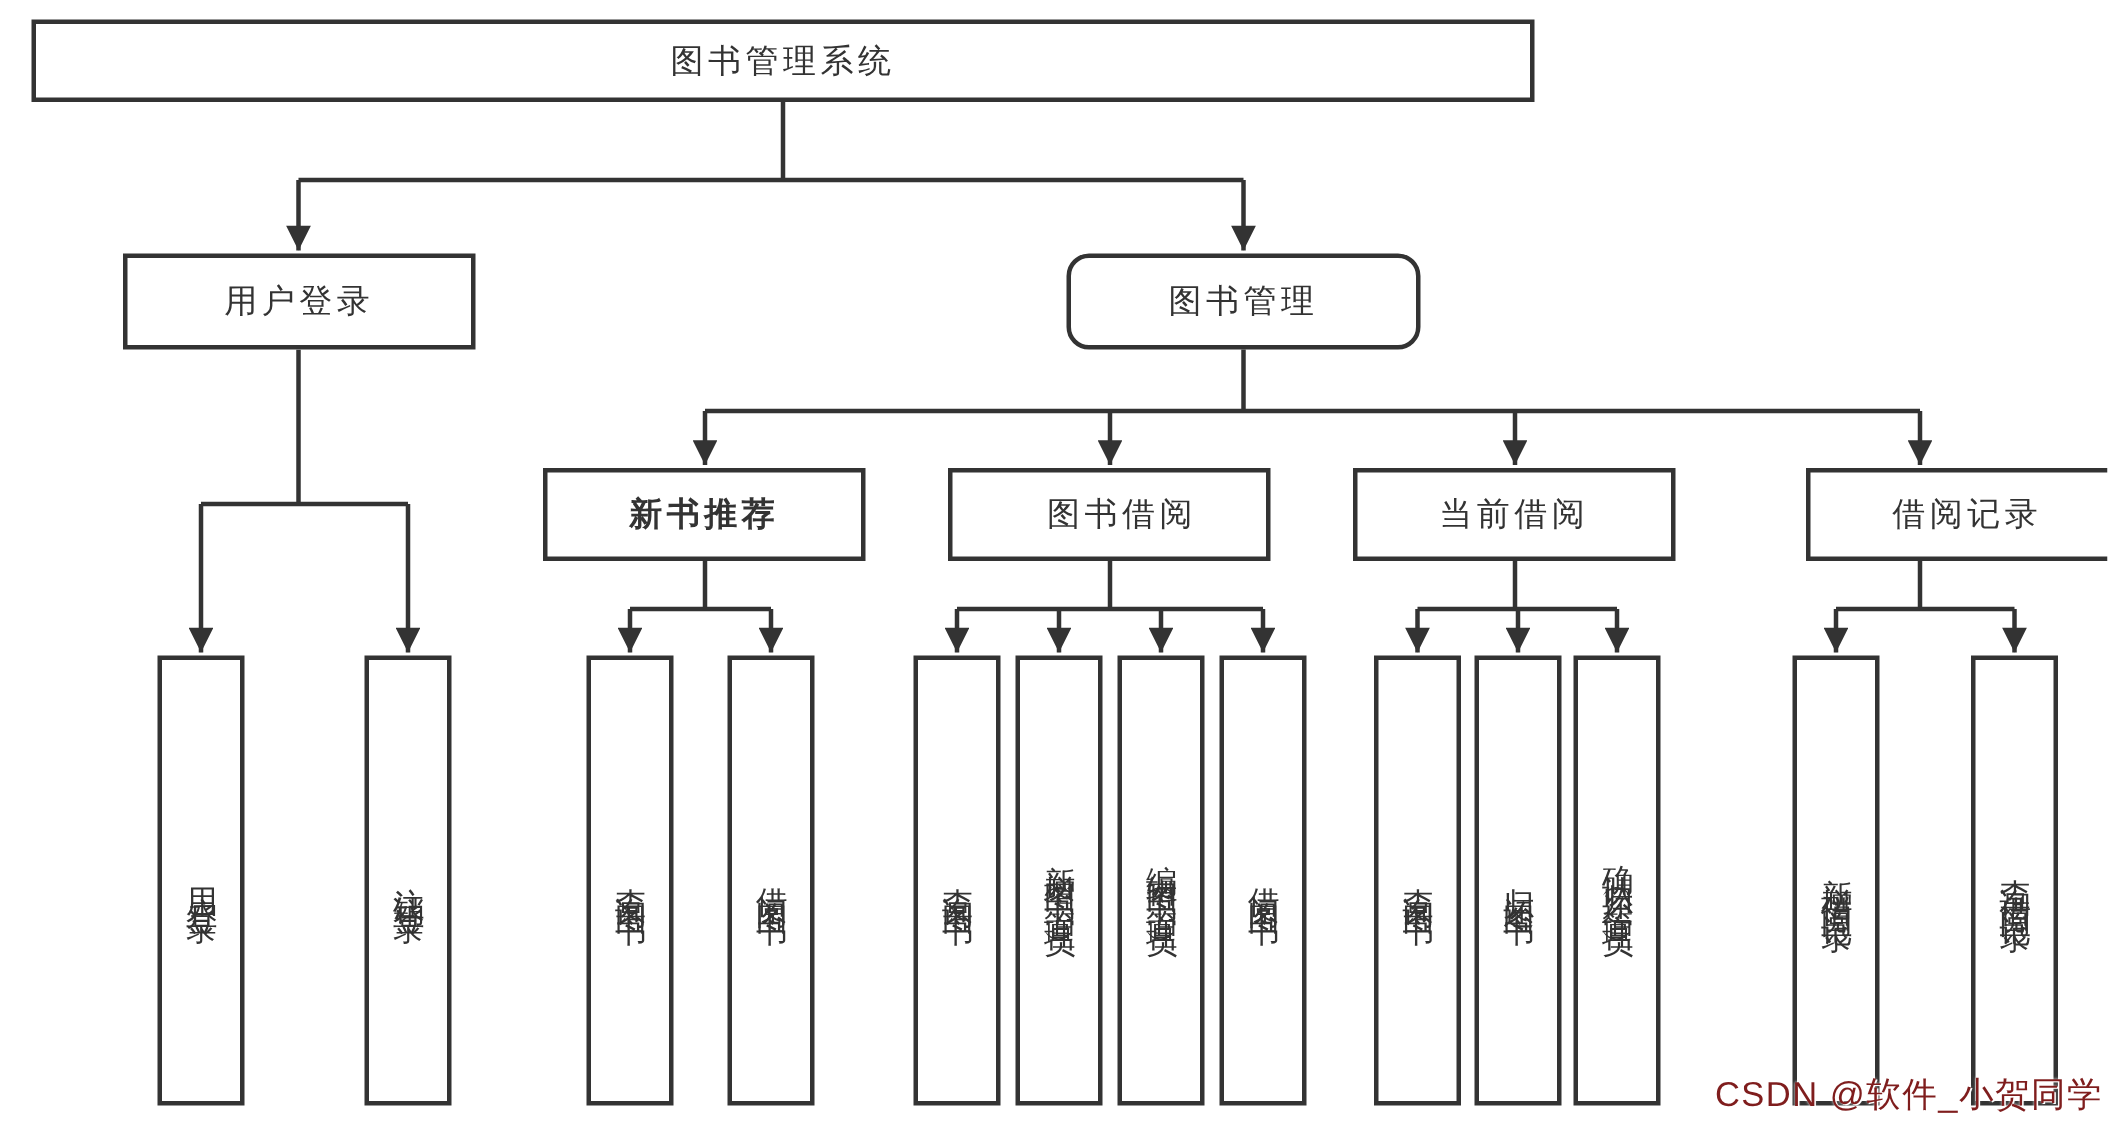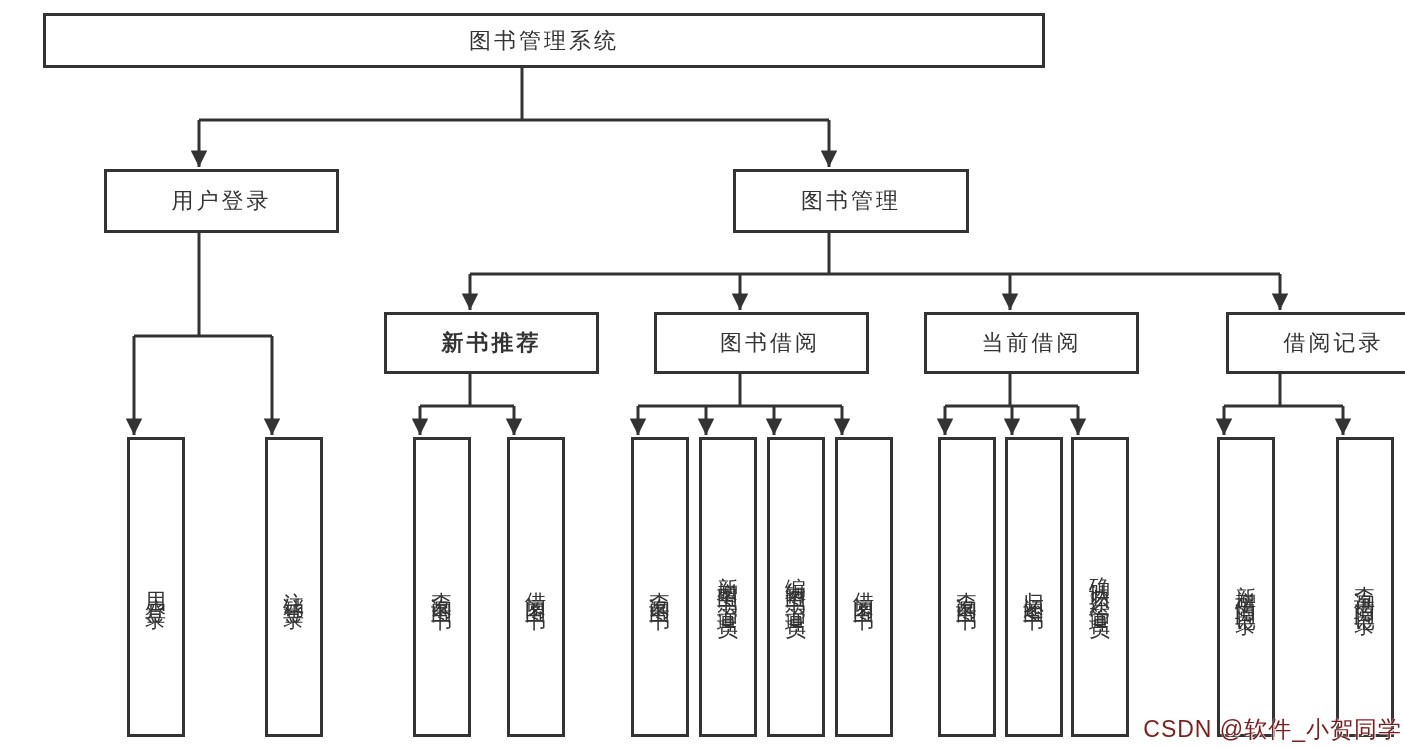--- a/index.html
+++ b/index.html
@@ -1,24 +1,24 @@
 <!DOCTYPE html>
 <html><head>
 <meta charset="utf-8">
 <style>
   html,body{margin:0;padding:0;background:#ffffff;}
   body{font-family:"Liberation Sans","DejaVu Sans",sans-serif;}
   #canvas{position:relative;width:1405px;height:747px;background:#ffffff;overflow:hidden;}
   #wires{position:absolute;left:0;top:0;width:1405px;height:747px;}
   .node{position:absolute;background:#ffffff;border:3px solid #333333;box-sizing:border-box;
-        display:flex;align-items:center;justify-content:center;color:#333333;margin-left:22px;}
+        display:flex;align-items:center;justify-content:center;color:#333333;}
   .hnode{font-size:22px;letter-spacing:3px;white-space:nowrap;}
   .root{left:21px;top:13px;width:1002px;height:55px;}
   .lvl2-login{left:82px;top:169px;width:235px;height:64px;}
-  .lvl2-mgmt{left:711px;top:169px;width:236px;height:64px;}
+  .lvl2-mgmt{left:711px;top:169px;width:236px;height:64px;border-radius:15px;}
   .lvl3{top:312px;width:215px;height:62px;}
   .lvl3-recommend{left:362px;font-weight:bold;}
   .lvl3-borrow{left:632px;padding-left:17px;}
   .lvl3-current{left:902px;}
   .lvl3-record{left:1204px;font-family:Liberation Serif, serif;}
   .leaf{top:437px;width:58px;height:300px;}
   .leaf span{writing-mode:vertical-rl;text-orientation:mixed;font-size:21px;line-height:1;
              letter-spacing:6px;color:#333333;white-space:nowrap;}
   .leaf-a1{left:105px;} .leaf-a2{left:243px;}
   .leaf-b1{left:391px;} .leaf-b2{left:485px;}

